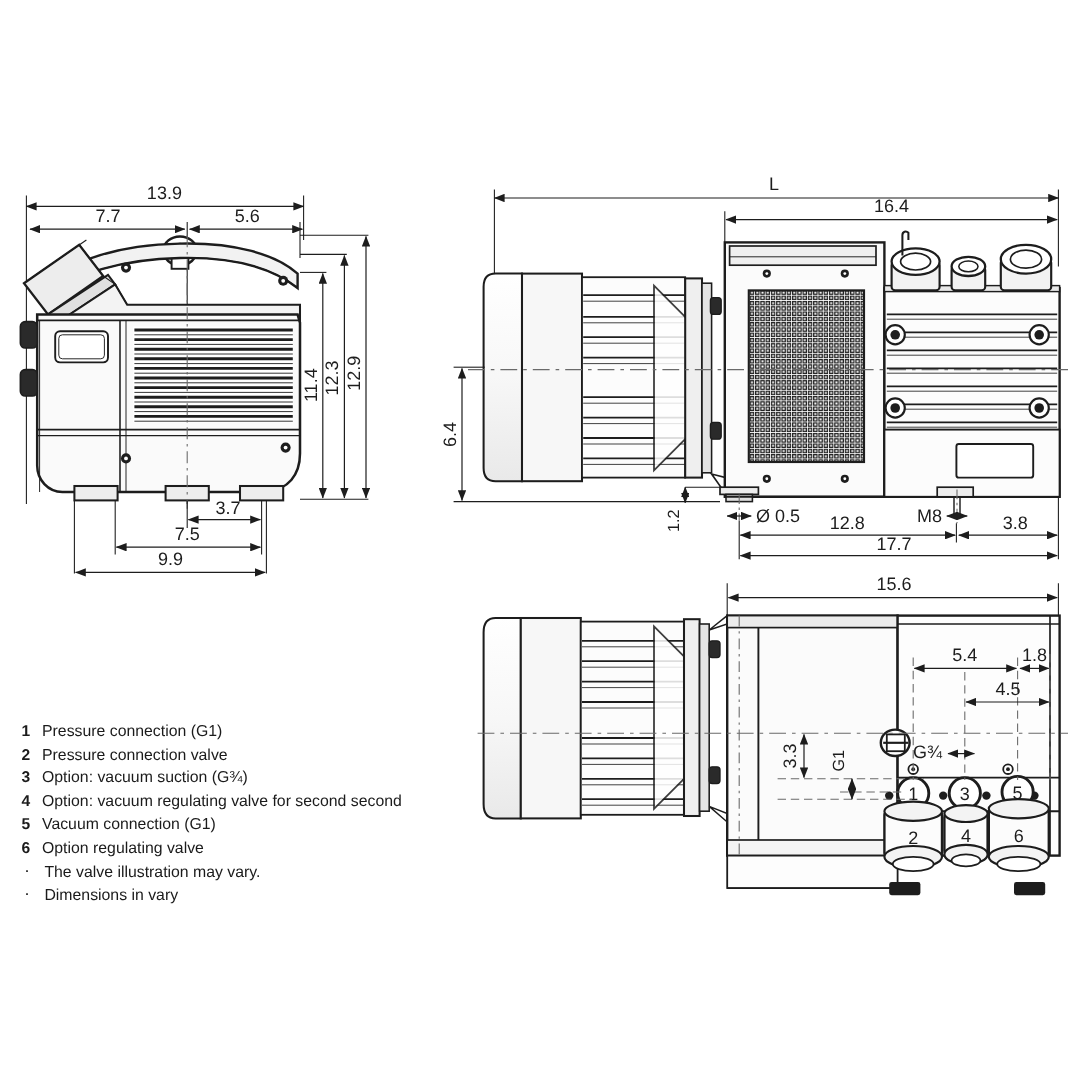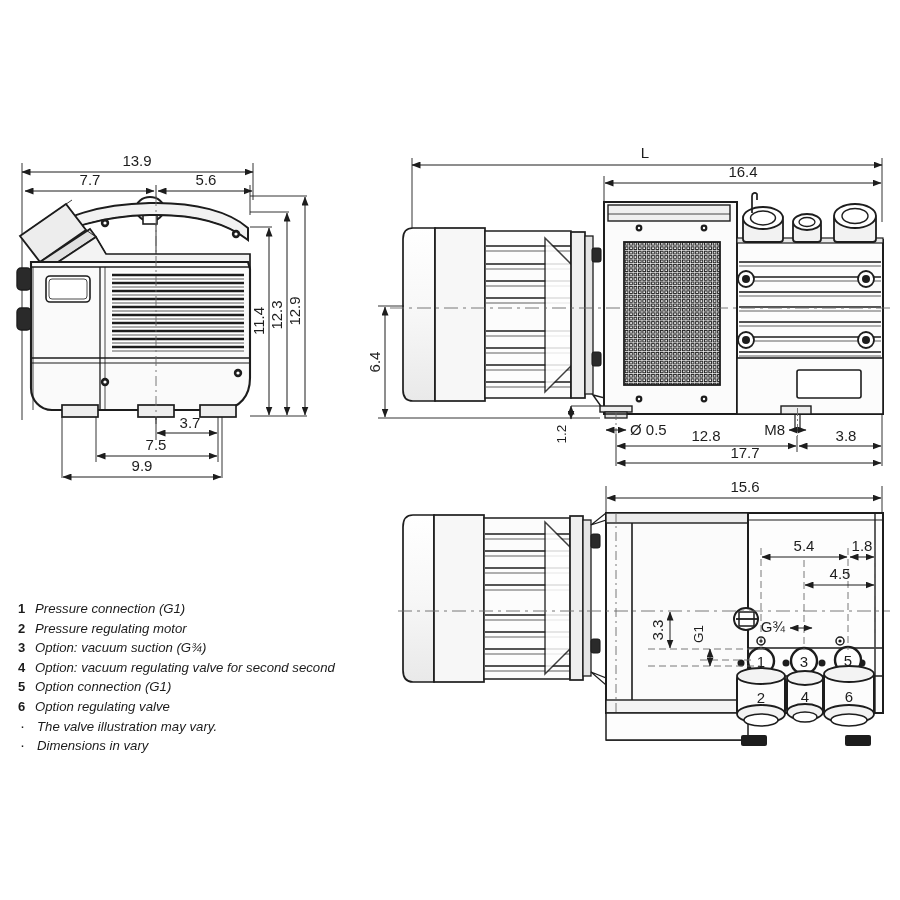--- a/index.html
+++ b/index.html
@@ -20,21 +20,21 @@
   }
   .legend-row{
     display:flex;align-items:flex-start;
     font-size:13.2px;line-height:18.6px;color:#1b1b1b;
     margin-bottom:1px;
   }
   .legend-key{
     width:17px;flex:0 0 17px;text-align:left;font-weight:bold;font-size:13px;
   }
   .legend-key.bullet{font-weight:normal;font-size:15px;line-height:16px;padding-left:2px;}
-  .legend-text{flex:1 1 auto;font-style:italic;}
+  .legend-text{flex:1 1 auto;}
 </style>
 </head>
 <body>
 
 <div id="sheet">
 
 <svg width="900" height="900" viewBox="0 0 900 900">
   <defs>
     <marker id="ah" markerWidth="9" markerHeight="7" refX="8.5" refY="3.5" orient="auto">
       <path d="M0,0 L9,3.5 L0,7 z" fill="#1d1d1d"></path>
@@ -565,33 +565,33 @@
 
 </svg>
 
 <div class="legend">
   <div class="legend-row">
     <span class="legend-key">1</span>
     <span class="legend-text">Pressure connection (G1)</span>
   </div>
   <div class="legend-row">
     <span class="legend-key">2</span>
-    <span class="legend-text">Pressure regulating motor</span>
+    <span class="legend-text">Pressure connection valve</span>
   </div>
   <div class="legend-row">
     <span class="legend-key">3</span>
     <span class="legend-text">Option: vacuum suction (G¾)</span>
   </div>
   <div class="legend-row">
     <span class="legend-key">4</span>
     <span class="legend-text">Option: vacuum regulating valve for second second</span>
   </div>
   <div class="legend-row">
     <span class="legend-key">5</span>
-    <span class="legend-text">Option connection (G1)</span>
+    <span class="legend-text">Vacuum connection (G1)</span>
   </div>
   <div class="legend-row">
     <span class="legend-key">6</span>
     <span class="legend-text">Option regulating valve</span>
   </div>
   <div class="legend-row">
     <span class="legend-key bullet">·</span>
     <span class="legend-text">The valve illustration may vary.</span>
   </div>
   <div class="legend-row">

